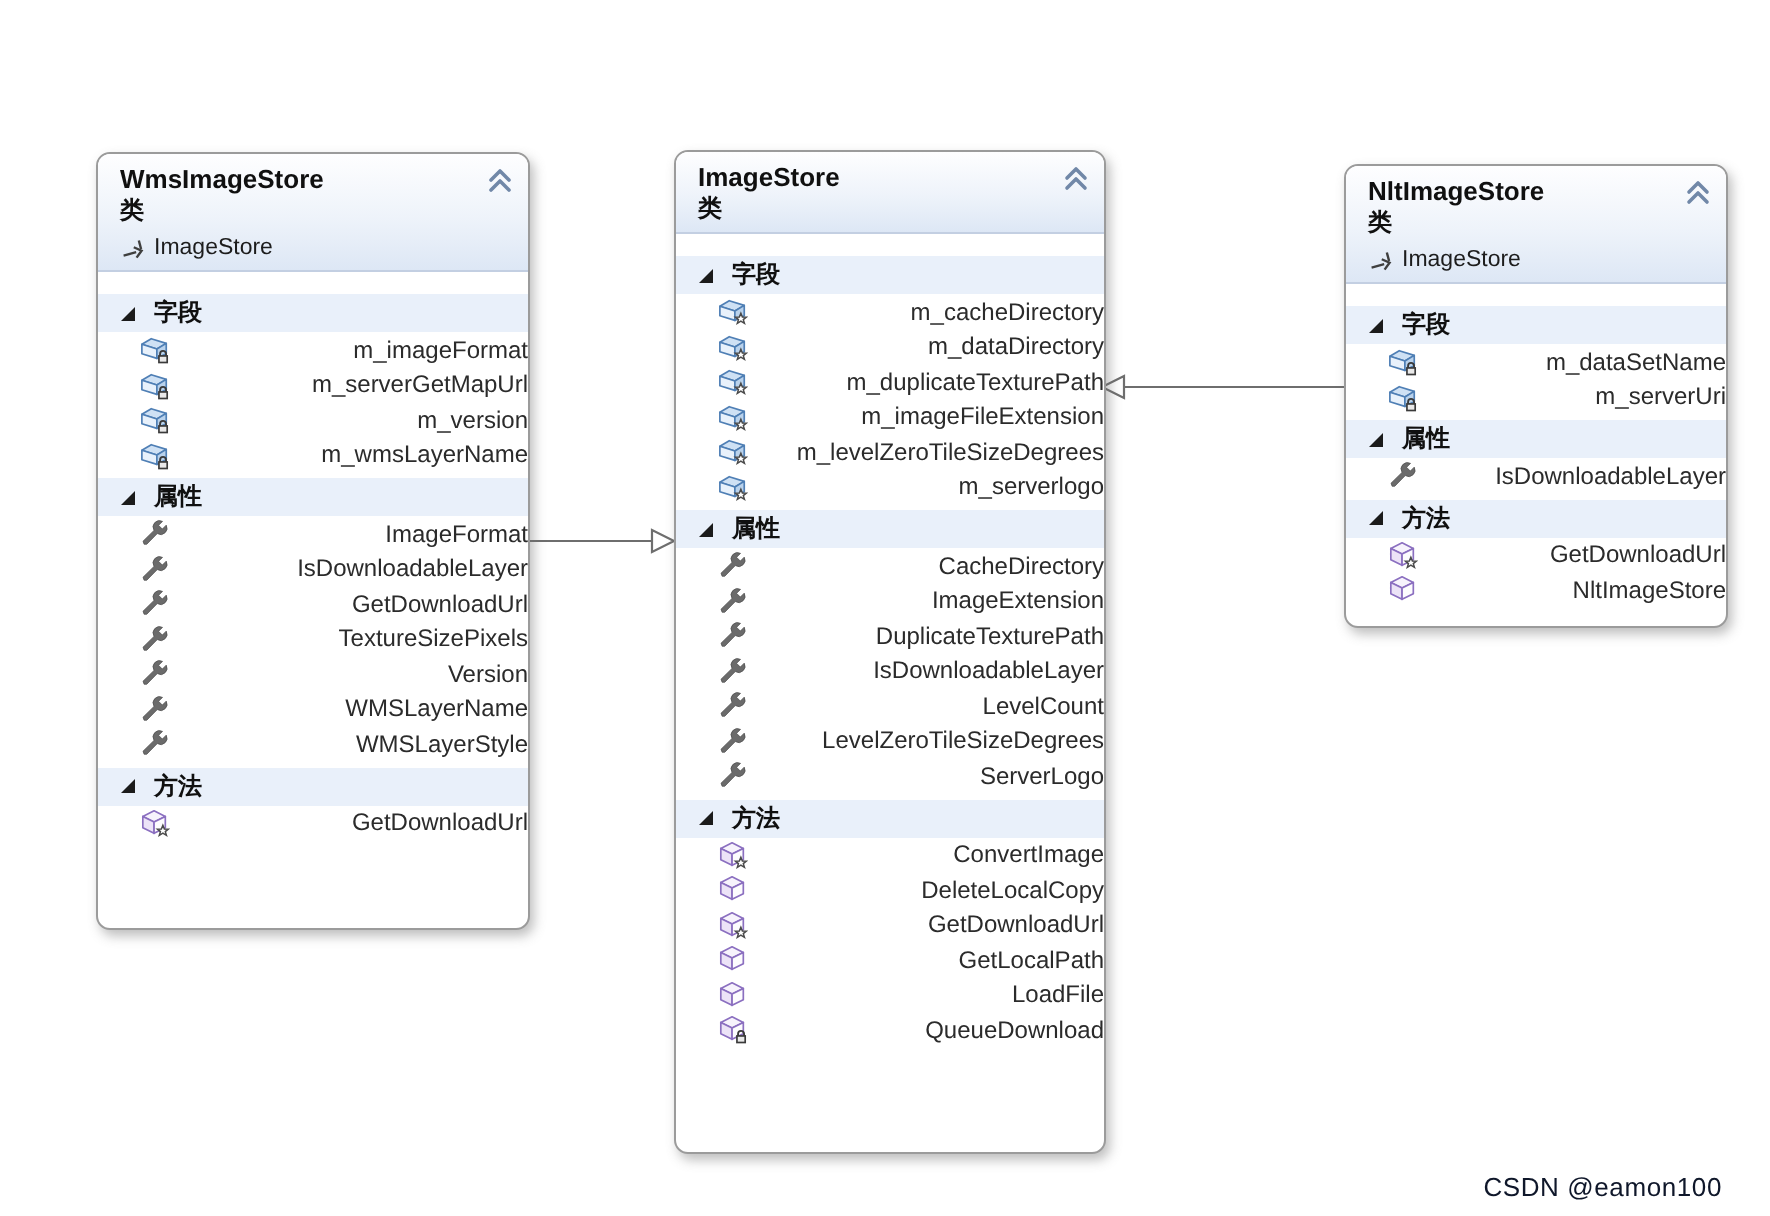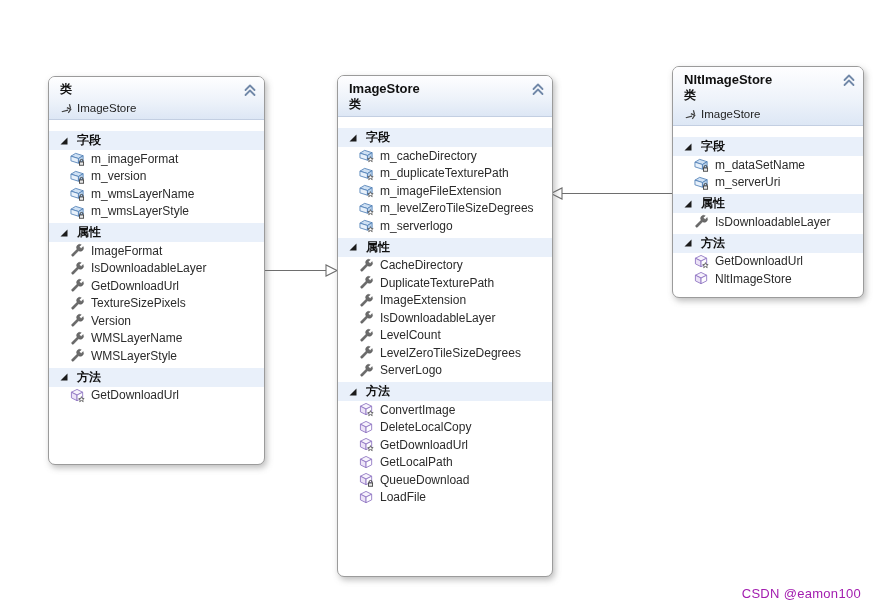--- a/index.html
+++ b/index.html
@@ -3,54 +3,55 @@
 <meta charset="utf-8">
 <style>
   html,body{margin:0;padding:0;background:#fff;}
   body{width:885px;height:608px;font-family:"Liberation Sans","DejaVu Sans",sans-serif;}
   .canvas{position:relative;width:885px;height:608px;background:#ffffff;overflow:hidden;}
   .connector-layer{position:absolute;left:0;top:0;pointer-events:none;}
   .class-box{position:absolute;background:#fff;border:1px solid #9b9b9b;border-radius:7px;
              box-shadow:2px 3px 6px rgba(110,110,110,.45);overflow:hidden;}
   .box-wms{left:48px;top:76px;width:215px;height:387px;}
   .box-imagestore{left:337px;top:75px;width:214px;height:500px;}
-  .box-nlt{left:672px;top:66px;width:190px;height:230px;}
+  .box-nlt{left:672px;top:82px;width:190px;height:230px;}
   .hdr{position:relative;padding:5px 8px 4px 11px;
        background:linear-gradient(180deg,#fefeff 0%,#eef3fa 55%,#dde7f5 100%);
        border-bottom:1px solid #c3cfe2;}
   .title{font-weight:bold;font-size:13px;color:#101010;line-height:16px;white-space:nowrap;}
   .kind{font-weight:bold;font-size:12px;color:#101010;line-height:15px;}
   .base-row{display:flex;align-items:center;gap:4px;font-size:11.5px;color:#1d1d1d;margin-top:3px;height:15px;}
   .chevron{position:absolute;top:6px;right:7px;cursor:pointer;}
   .box-body{padding-top:8px;}
   .section-row{display:flex;align-items:center;height:19px;background:#e9f0fa;padding-left:10px;gap:8px;margin-top:3px;cursor:pointer;}
   .section-label{font-weight:bold;font-size:12px;color:#101010;white-space:nowrap;}
-  .member-row{display:flex;align-items:center;height:17.5px;padding-left:21px;gap:6px;cursor:default;}
+  .member-row{display:flex;align-items:center;height:17.5px;padding-left:21px;gap:6px;cursor:default;justify-content:space-between;}
   .member-row .icon{display:flex;width:15px;height:15px;flex:0 0 15px;}
   .member-name{font-size:12px;color:#2b2b2b;white-space:nowrap;}
-  .watermark{position:absolute;right:24px;bottom:7px;font-size:13px;color:#a21caf;letter-spacing:.3px;}
+  .watermark{position:absolute;right:24px;bottom:7px;font-size:13px;color:#0f172a;letter-spacing:.3px;}
 </style>
 </head>
 <body>
 
 <div class="canvas">
 
   <svg class="connector-layer" width="885" height="608" viewBox="0 0 885 608">
     <g stroke="#6e6e6e" stroke-width="1.1">
       <line x1="263" y1="270.5" x2="326" y2="270.5"></line>
       <polygon points="337,270.5 326,265 326,276" fill="#ffffff"></polygon>
     </g>
     <g stroke="#6e6e6e" stroke-width="1.1">
       <line x1="672" y1="193.5" x2="562" y2="193.5"></line>
       <polygon points="551,193.5 562,188 562,199" fill="#ffffff"></polygon>
     </g>
   </svg>
 
   <div class="class-box box-wms">
       <div class="hdr">
+        <div class="title">WmsImageStore</div>
         <div class="kind">类</div>
         <div class="base-row">
           <span style="display: flex;">
             <svg width="13" height="13" viewBox="0 0 13 13" fill="none" stroke="#3f3f3f" stroke-width="1.2">
               <g transform="rotate(-15 6.5 9)">
                 <path d="M1.5 9.5 H8"></path>
                 <polyline points="7.5,6.8 10.8,9.5 7.5,12.2"></polyline>
                 <path d="M10.8 4.2 V8.6"></path>
               </g>
             </svg>
@@ -90,49 +91,49 @@
             <svg width="15" height="15" viewBox="0 0 16 16">
               <g stroke="#4f7fb5" stroke-width="0.9" stroke-linejoin="round">
                 <polygon points="1,5.5 6,2.5 14,5 9,8" fill="#cfe1f4"></polygon>
                 <polygon points="1,5.5 9,8 9,13 1,10.5" fill="#e8f1fb"></polygon>
                 <polygon points="9,8 14,5 14,10.5 9,13" fill="#b9d2ec"></polygon>
               </g>
               <path d="M10.7 11.7 v-1.1 a1.6 1.6 0 0 1 3.2 0 v1.1" fill="none" stroke="#3a3a3a" stroke-width="1"></path>
               <rect x="10.1" y="11.7" width="4.4" height="3.5" fill="#e9e9e9" stroke="#3a3a3a" stroke-width="0.9"></rect>
             </svg>
           </span>
+          <span class="member-name">m_serverGetMapUrl</span>
+        </div>
+        <div class="member-row">
+          <span class="icon">
+            <svg width="15" height="15" viewBox="0 0 16 16">
+              <g stroke="#4f7fb5" stroke-width="0.9" stroke-linejoin="round">
+                <polygon points="1,5.5 6,2.5 14,5 9,8" fill="#cfe1f4"></polygon>
+                <polygon points="1,5.5 9,8 9,13 1,10.5" fill="#e8f1fb"></polygon>
+                <polygon points="9,8 14,5 14,10.5 9,13" fill="#b9d2ec"></polygon>
+              </g>
+              <path d="M10.7 11.7 v-1.1 a1.6 1.6 0 0 1 3.2 0 v1.1" fill="none" stroke="#3a3a3a" stroke-width="1"></path>
+              <rect x="10.1" y="11.7" width="4.4" height="3.5" fill="#e9e9e9" stroke="#3a3a3a" stroke-width="0.9"></rect>
+            </svg>
+          </span>
           <span class="member-name">m_version</span>
         </div>
         <div class="member-row">
           <span class="icon">
             <svg width="15" height="15" viewBox="0 0 16 16">
               <g stroke="#4f7fb5" stroke-width="0.9" stroke-linejoin="round">
                 <polygon points="1,5.5 6,2.5 14,5 9,8" fill="#cfe1f4"></polygon>
                 <polygon points="1,5.5 9,8 9,13 1,10.5" fill="#e8f1fb"></polygon>
                 <polygon points="9,8 14,5 14,10.5 9,13" fill="#b9d2ec"></polygon>
               </g>
               <path d="M10.7 11.7 v-1.1 a1.6 1.6 0 0 1 3.2 0 v1.1" fill="none" stroke="#3a3a3a" stroke-width="1"></path>
               <rect x="10.1" y="11.7" width="4.4" height="3.5" fill="#e9e9e9" stroke="#3a3a3a" stroke-width="0.9"></rect>
             </svg>
           </span>
           <span class="member-name">m_wmsLayerName</span>
-        </div>
-        <div class="member-row">
-          <span class="icon">
-            <svg width="15" height="15" viewBox="0 0 16 16">
-              <g stroke="#4f7fb5" stroke-width="0.9" stroke-linejoin="round">
-                <polygon points="1,5.5 6,2.5 14,5 9,8" fill="#cfe1f4"></polygon>
-                <polygon points="1,5.5 9,8 9,13 1,10.5" fill="#e8f1fb"></polygon>
-                <polygon points="9,8 14,5 14,10.5 9,13" fill="#b9d2ec"></polygon>
-              </g>
-              <path d="M10.7 11.7 v-1.1 a1.6 1.6 0 0 1 3.2 0 v1.1" fill="none" stroke="#3a3a3a" stroke-width="1"></path>
-              <rect x="10.1" y="11.7" width="4.4" height="3.5" fill="#e9e9e9" stroke="#3a3a3a" stroke-width="0.9"></rect>
-            </svg>
-          </span>
-          <span class="member-name">m_wmsLayerStyle</span>
         </div>
         <div class="section-row">
           <span style="display: flex;">
             <svg width="10" height="10" viewBox="0 0 10 10">
               <polygon points="8.5,1.5 8.5,8.5 1.5,8.5" fill="#1b1b1b"></polygon>
             </svg>
           </span>
           <span class="section-label">属性</span>
         </div>
         <div class="member-row">
@@ -250,20 +251,33 @@
           <span class="icon">
             <svg width="15" height="15" viewBox="0 0 16 16">
               <g stroke="#4f7fb5" stroke-width="0.9" stroke-linejoin="round">
                 <polygon points="1,5.5 6,2.5 14,5 9,8" fill="#cfe1f4"></polygon>
                 <polygon points="1,5.5 9,8 9,13 1,10.5" fill="#e8f1fb"></polygon>
                 <polygon points="9,8 14,5 14,10.5 9,13" fill="#b9d2ec"></polygon>
               </g>
               <polygon points="12.2,9.2 13.0,11.2 15.1,11.3 13.5,12.6 14.1,14.6 12.2,13.4 10.3,14.6 10.9,12.6 9.3,11.3 11.4,11.2" fill="#ffffff" stroke="#4a4a4a" stroke-width="0.8"></polygon>
             </svg>
           </span>
+          <span class="member-name">m_dataDirectory</span>
+        </div>
+        <div class="member-row">
+          <span class="icon">
+            <svg width="15" height="15" viewBox="0 0 16 16">
+              <g stroke="#4f7fb5" stroke-width="0.9" stroke-linejoin="round">
+                <polygon points="1,5.5 6,2.5 14,5 9,8" fill="#cfe1f4"></polygon>
+                <polygon points="1,5.5 9,8 9,13 1,10.5" fill="#e8f1fb"></polygon>
+                <polygon points="9,8 14,5 14,10.5 9,13" fill="#b9d2ec"></polygon>
+              </g>
+              <polygon points="12.2,9.2 13.0,11.2 15.1,11.3 13.5,12.6 14.1,14.6 12.2,13.4 10.3,14.6 10.9,12.6 9.3,11.3 11.4,11.2" fill="#ffffff" stroke="#4a4a4a" stroke-width="0.8"></polygon>
+            </svg>
+          </span>
           <span class="member-name">m_duplicateTexturePath</span>
         </div>
         <div class="member-row">
           <span class="icon">
             <svg width="15" height="15" viewBox="0 0 16 16">
               <g stroke="#4f7fb5" stroke-width="0.9" stroke-linejoin="round">
                 <polygon points="1,5.5 6,2.5 14,5 9,8" fill="#cfe1f4"></polygon>
                 <polygon points="1,5.5 9,8 9,13 1,10.5" fill="#e8f1fb"></polygon>
                 <polygon points="9,8 14,5 14,10.5 9,13" fill="#b9d2ec"></polygon>
               </g>
@@ -313,36 +327,36 @@
             </svg>
           </span>
           <span class="member-name">CacheDirectory</span>
         </div>
         <div class="member-row">
           <span class="icon">
             <svg width="15" height="15" viewBox="0 0 16 16">
               <path d="M2.2 14 L1.6 12.4 L7.5 6.6 A3.4 3.4 0 0 1 12 1.8 L9.9 3.9 L11.9 5.9 L14 3.8 A3.4 3.4 0 0 1 9.2 8.3 L3.6 14 Z" fill="#6b6b6b" stroke="#4d4d4d" stroke-width="0.4"></path>
             </svg>
           </span>
+          <span class="member-name">ImageExtension</span>
+        </div>
+        <div class="member-row">
+          <span class="icon">
+            <svg width="15" height="15" viewBox="0 0 16 16">
+              <path d="M2.2 14 L1.6 12.4 L7.5 6.6 A3.4 3.4 0 0 1 12 1.8 L9.9 3.9 L11.9 5.9 L14 3.8 A3.4 3.4 0 0 1 9.2 8.3 L3.6 14 Z" fill="#6b6b6b" stroke="#4d4d4d" stroke-width="0.4"></path>
+            </svg>
+          </span>
           <span class="member-name">DuplicateTexturePath</span>
         </div>
         <div class="member-row">
           <span class="icon">
             <svg width="15" height="15" viewBox="0 0 16 16">
               <path d="M2.2 14 L1.6 12.4 L7.5 6.6 A3.4 3.4 0 0 1 12 1.8 L9.9 3.9 L11.9 5.9 L14 3.8 A3.4 3.4 0 0 1 9.2 8.3 L3.6 14 Z" fill="#6b6b6b" stroke="#4d4d4d" stroke-width="0.4"></path>
             </svg>
           </span>
-          <span class="member-name">ImageExtension</span>
-        </div>
-        <div class="member-row">
-          <span class="icon">
-            <svg width="15" height="15" viewBox="0 0 16 16">
-              <path d="M2.2 14 L1.6 12.4 L7.5 6.6 A3.4 3.4 0 0 1 12 1.8 L9.9 3.9 L11.9 5.9 L14 3.8 A3.4 3.4 0 0 1 9.2 8.3 L3.6 14 Z" fill="#6b6b6b" stroke="#4d4d4d" stroke-width="0.4"></path>
-            </svg>
-          </span>
           <span class="member-name">IsDownloadableLayer</span>
         </div>
         <div class="member-row">
           <span class="icon">
             <svg width="15" height="15" viewBox="0 0 16 16">
               <path d="M2.2 14 L1.6 12.4 L7.5 6.6 A3.4 3.4 0 0 1 12 1.8 L9.9 3.9 L11.9 5.9 L14 3.8 A3.4 3.4 0 0 1 9.2 8.3 L3.6 14 Z" fill="#6b6b6b" stroke="#4d4d4d" stroke-width="0.4"></path>
             </svg>
           </span>
           <span class="member-name">LevelCount</span>
         </div>
@@ -421,37 +435,37 @@
           <span class="member-name">GetLocalPath</span>
         </div>
         <div class="member-row">
           <span class="icon">
             <svg width="15" height="15" viewBox="0 0 16 16">
               <g stroke="#8b6fc0" stroke-width="0.9" stroke-linejoin="round">
                 <polygon points="7.5,1.5 13.5,4.5 7.5,7.5 1.5,4.5" fill="#f7f3fc"></polygon>
                 <polygon points="1.5,4.5 7.5,7.5 7.5,13.5 1.5,10.5" fill="#ece3f7"></polygon>
                 <polygon points="7.5,7.5 13.5,4.5 13.5,10.5 7.5,13.5" fill="#fdfcfe"></polygon>
               </g>
+            </svg>
+          </span>
+          <span class="member-name">LoadFile</span>
+        </div>
+        <div class="member-row">
+          <span class="icon">
+            <svg width="15" height="15" viewBox="0 0 16 16">
+              <g stroke="#8b6fc0" stroke-width="0.9" stroke-linejoin="round">
+                <polygon points="7.5,1.5 13.5,4.5 7.5,7.5 1.5,4.5" fill="#f7f3fc"></polygon>
+                <polygon points="1.5,4.5 7.5,7.5 7.5,13.5 1.5,10.5" fill="#ece3f7"></polygon>
+                <polygon points="7.5,7.5 13.5,4.5 13.5,10.5 7.5,13.5" fill="#fdfcfe"></polygon>
+              </g>
               <path d="M10.7 11.7 v-1.1 a1.6 1.6 0 0 1 3.2 0 v1.1" fill="none" stroke="#3a3a3a" stroke-width="1"></path>
               <rect x="10.1" y="11.7" width="4.4" height="3.5" fill="#e9e9e9" stroke="#3a3a3a" stroke-width="0.9"></rect>
             </svg>
           </span>
           <span class="member-name">QueueDownload</span>
-        </div>
-        <div class="member-row">
-          <span class="icon">
-            <svg width="15" height="15" viewBox="0 0 16 16">
-              <g stroke="#8b6fc0" stroke-width="0.9" stroke-linejoin="round">
-                <polygon points="7.5,1.5 13.5,4.5 7.5,7.5 1.5,4.5" fill="#f7f3fc"></polygon>
-                <polygon points="1.5,4.5 7.5,7.5 7.5,13.5 1.5,10.5" fill="#ece3f7"></polygon>
-                <polygon points="7.5,7.5 13.5,4.5 13.5,10.5 7.5,13.5" fill="#fdfcfe"></polygon>
-              </g>
-            </svg>
-          </span>
-          <span class="member-name">LoadFile</span>
         </div>
       </div>
     </div>
 
   <div class="class-box box-nlt">
       <div class="hdr">
         <div class="title">NltImageStore</div>
         <div class="kind">类</div>
         <div class="base-row">
           <span style="display: flex;">

